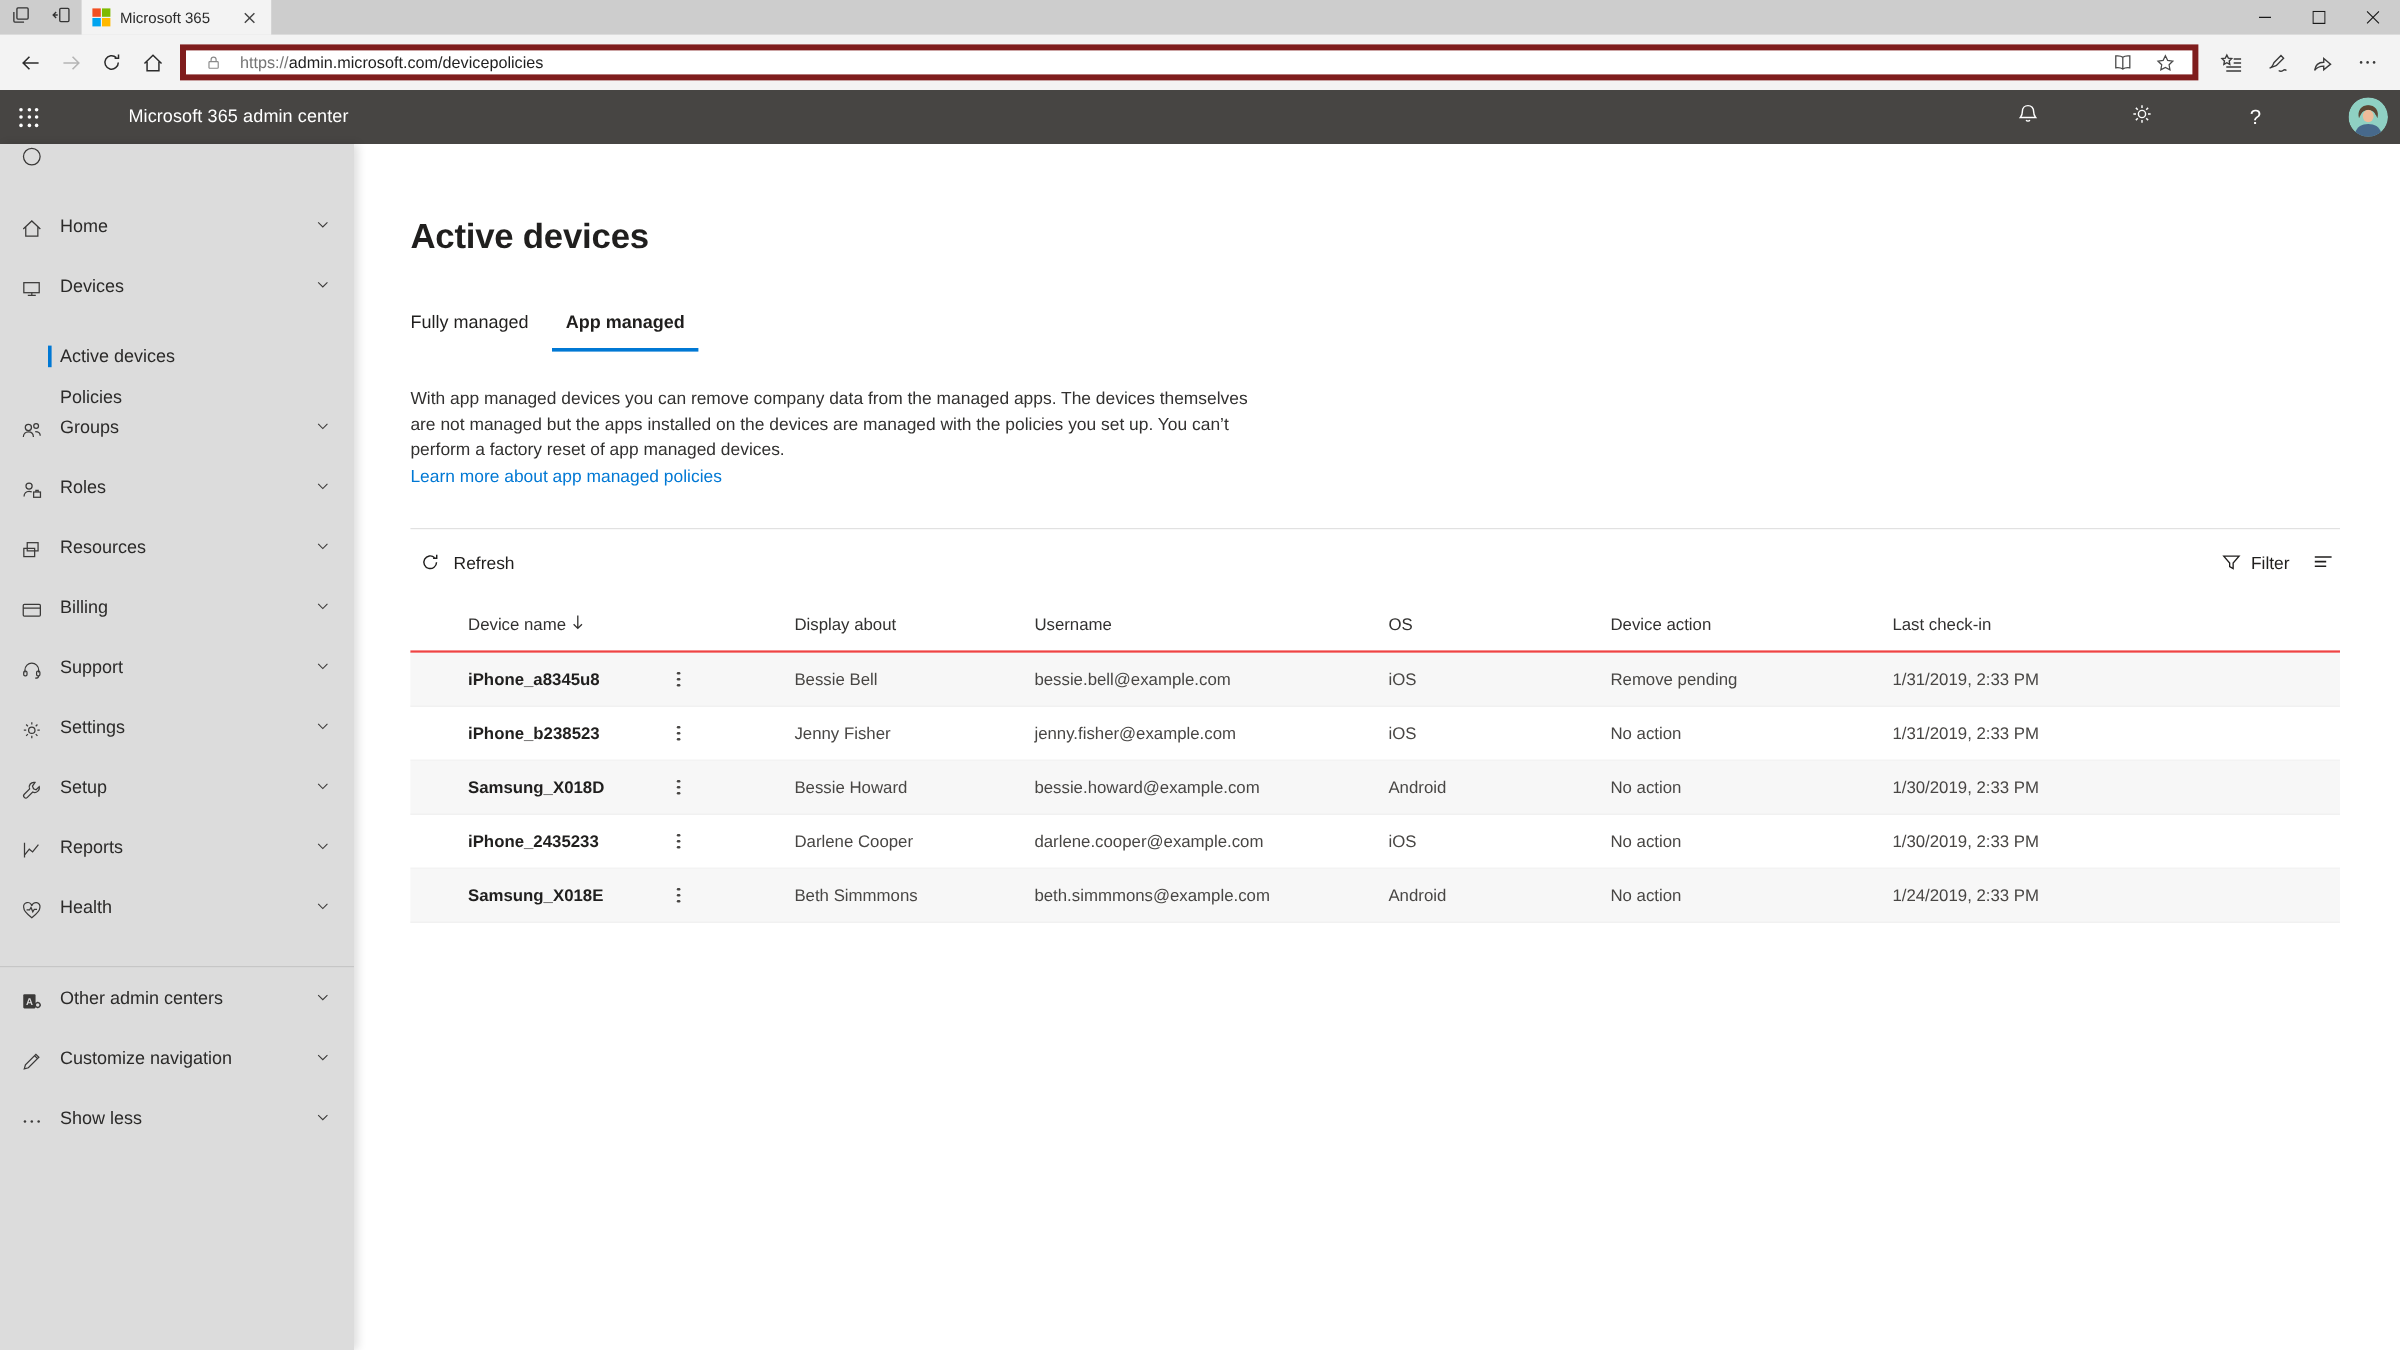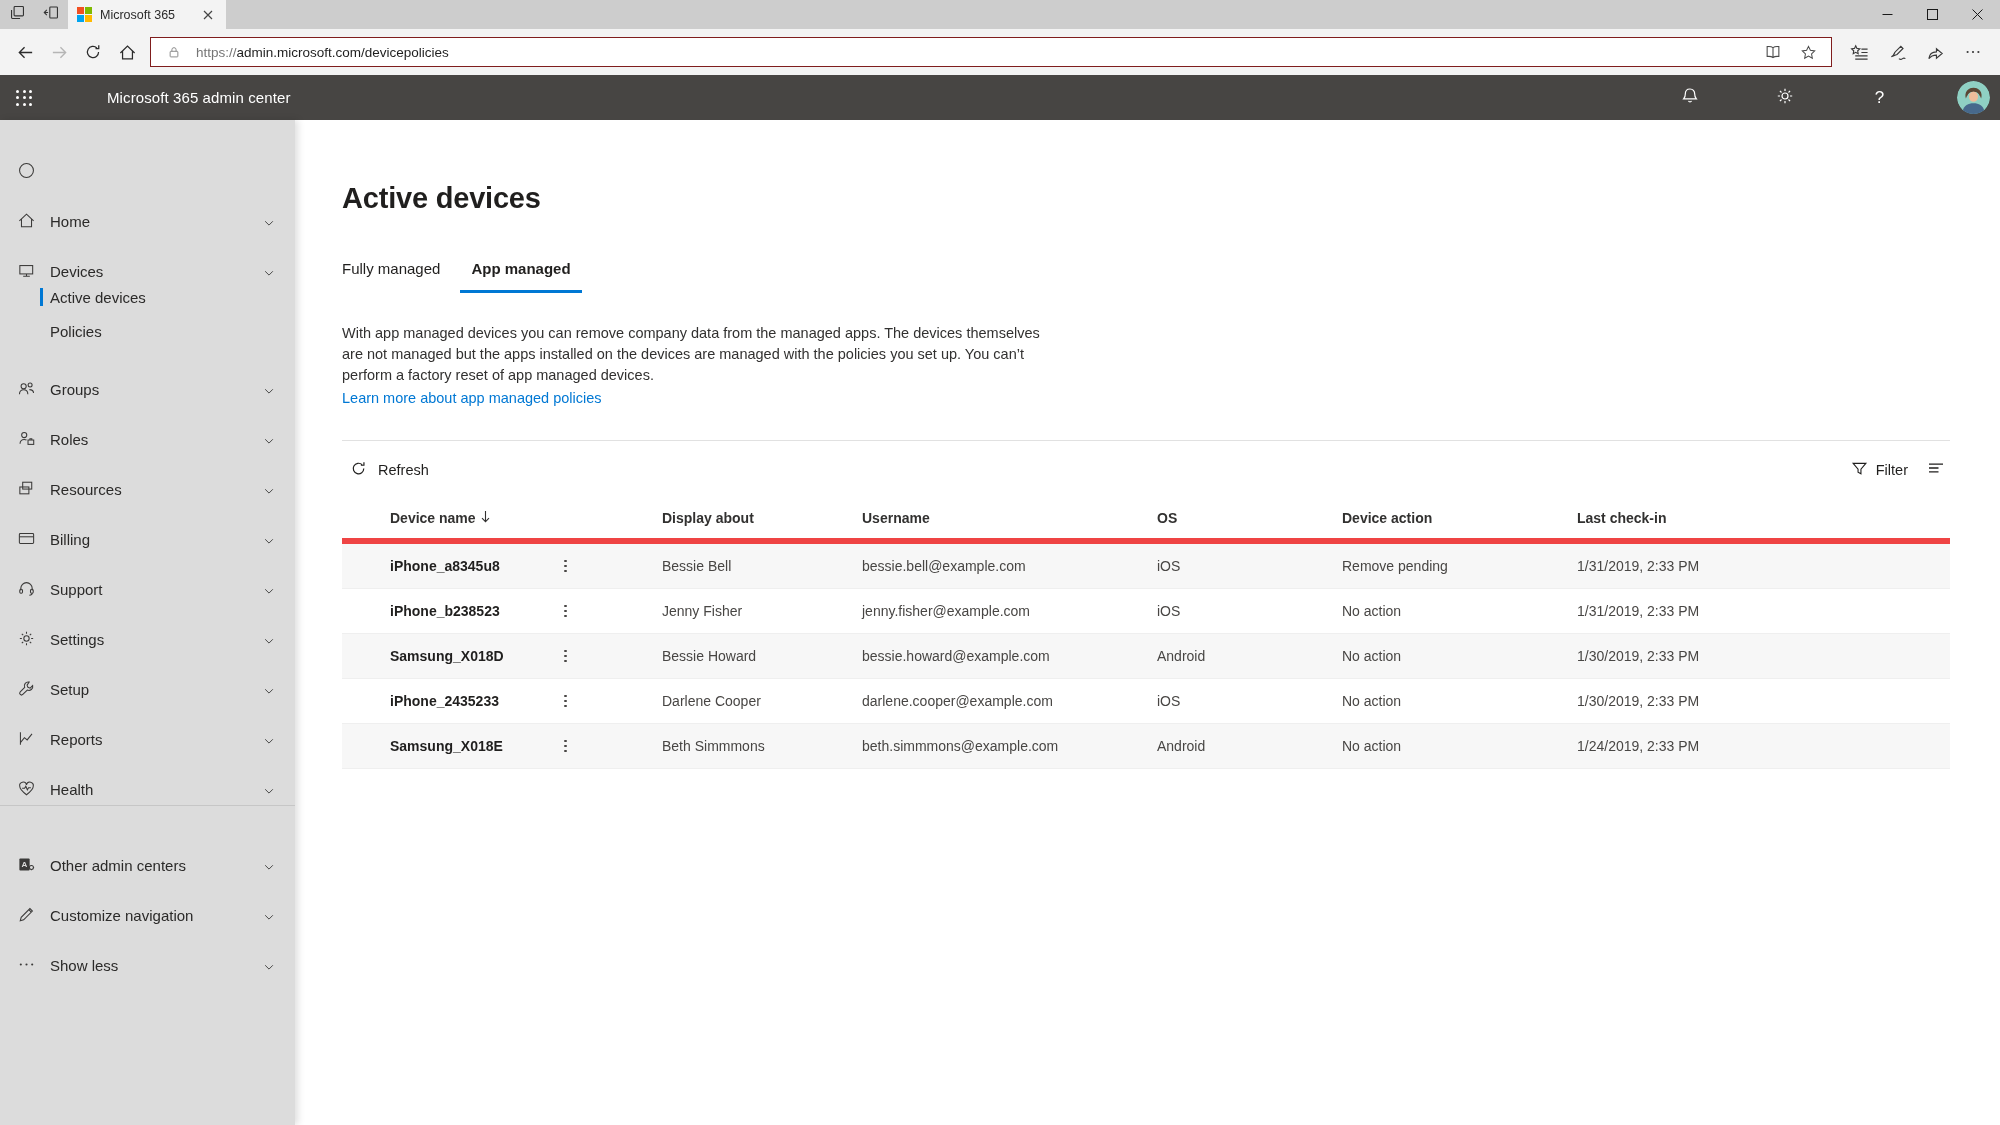--- a/index.html
+++ b/index.html
@@ -12,21 +12,21 @@
   .browser-tab { width: 158px; background: #f3f3f3; display: flex; align-items: center; padding: 0 9px; gap: 8px; }
   .ms-logo { display: grid; grid-template-columns: 7px 7px; gap: 1px; }
   .ms-logo span { width: 7px; height: 7px; display: block; }
   .tab-title { font-size: 12.5px; color: #2b2b2b; flex: 1; white-space: nowrap; overflow: hidden; }
   .tab-close { display: flex; align-items: center; justify-content: center; width: 18px; height: 18px; }
   .ts-spacer { flex: 1; }
   .win-btn { width: 45px; display: flex; align-items: center; justify-content: center; }
 
   .toolbar { height: 46px; background: #f3f3f3; display: flex; align-items: center; padding: 0 8px; }
   .nav-btn { width: 34px; height: 34px; display: flex; align-items: center; justify-content: center; flex-shrink: 0; }
-  .url-box { flex: 1; height: 30px; background: #fff; border: 1px solid #7f1d1d; display: flex; align-items: center; padding: 0 10px; margin: 0 8px 0 6px; gap: 9px; }
+  .url-box { flex: 1; height: 30px; background: #fff; border: 5px solid #7f1d1d; display: flex; align-items: center; padding: 0 10px; margin: 0 8px 0 6px; gap: 9px; }
   .url-text { font-size: 13.5px; color: #1f1f1f; flex: 1; white-space: nowrap; }
   .url-text .proto { color: #757575; }
   .urlbox-icon { display: flex; align-items: center; justify-content: center; width: 26px; height: 26px; }
   .tool-btn { width: 38px; height: 34px; display: flex; align-items: center; justify-content: center; flex-shrink: 0; }
 
   
   .app-header { height: 45px; background: #474543; display: flex; align-items: center; color: #fff; gap: 48px; }
   .waffle-btn { width: 48px; height: 45px; display: flex; align-items: center; justify-content: center; cursor: pointer; }
   .waffle { display: grid; grid-template-columns: repeat(3, 3px); gap: 3.5px; }
   .waffle span { width: 3px; height: 3px; background: #fff; border-radius: 50%; }
@@ -35,21 +35,21 @@
   .hdr-help { font-size: 17px; font-weight: 400; color: #fff; }
   .avatar { width: 33px; height: 33px; border-radius: 50%; overflow: hidden; margin: 0 10px 0 6px; cursor: pointer; flex-shrink: 0; }
 
   
   .app-body { display: flex; height: 1005px; }
   .sidebar { width: 295px; background: #dcdcdc; flex-shrink: 0; position: relative; z-index: 2;
     box-shadow: 3px 0 7px rgba(0,0,0,.13); }
   .content { flex: 1; background: #fff; padding: 0 50px 0 47px; }
 
   
-  .nav-item { height: 50px; display: flex; align-items: flex-end; padding: 0 16px; cursor: pointer; }
+  .nav-item { height: 50px; display: flex; align-items: flex-start; padding: 0 16px; cursor: pointer; }
   .nav-item.nav-logo { height: 60px; }
   .nav-icon { width: 20px; height: 20px; margin-right: 14px; display: flex; align-items: center; justify-content: center; flex-shrink: 0; }
   .nav-label { font-size: 15px; color: #2b2a29; flex: 1; white-space: nowrap; }
   .nav-chevron { width: 20px; display: flex; align-items: center; justify-content: center; }
   .nav-sub { height: 34px; display: flex; align-items: center; padding-left: 50px; position: relative; cursor: pointer; }
   .nav-sub .nav-label { font-size: 15px; }
   .sel-bar { position: absolute; left: 40px; top: 50%; transform: translateY(-50%); width: 3px; height: 18px; background: #0078d4; }
   .nav-divider { height: 1px; background: #c6c6c6; margin: 7px 0 18px 0; }
 
   
@@ -62,21 +62,21 @@
   .rule { height: 1px; background: #e1e1e1; margin-top: 33px; }
 
   .list-toolbar { display: flex; align-items: center; margin-top: 14px; height: 30px; }
   .refresh-btn { display: flex; align-items: center; gap: 11px; font-size: 14.5px; color: #201f1e; margin-left: 8px; cursor: pointer; }
   .right-tools { margin-left: auto; display: flex; align-items: center; gap: 14px; }
   .filter-btn { display: flex; align-items: center; gap: 8px; font-size: 14.5px; color: #201f1e; cursor: pointer; }
   .view-btn { display: flex; align-items: center; justify-content: center; width: 28px; height: 28px; cursor: pointer; }
 
   .device-table { margin-top: 13px; }
   .thead, .trow { display: grid; grid-template-columns: 210px 56px 200px 295px 185px 235px 1fr; align-items: center; }
-  .thead { height: 46px; border-bottom: 6px solid #ef4444; font-weight: bold; }
+  .thead { height: 46px; border-bottom: 2px solid #ef4444; }
   .th { font-size: 14px; color: #323130; cursor: pointer; }
   .th.c1 { padding-left: 48px; display: flex; align-items: center; gap: 4px; }
   .cpad { padding-left: 54px; }
   .trow { height: 45px; border-bottom: 1px solid #efefef; font-size: 14px; color: #484644; cursor: pointer; }
   .tbody .trow:nth-child(odd) { background: #f7f7f7; }
   .cell-device { padding-left: 48px; font-weight: 700; color: #201f1e; }
   .kebab { display: flex; flex-direction: column; gap: 2.5px; padding-left: 12px; cursor: pointer; width: 30px; height: 20px; justify-content: center; }
   .kebab i { width: 2.5px; height: 2.5px; border-radius: 50%; background: #484644; display: block; }
 </style>
 </head>

